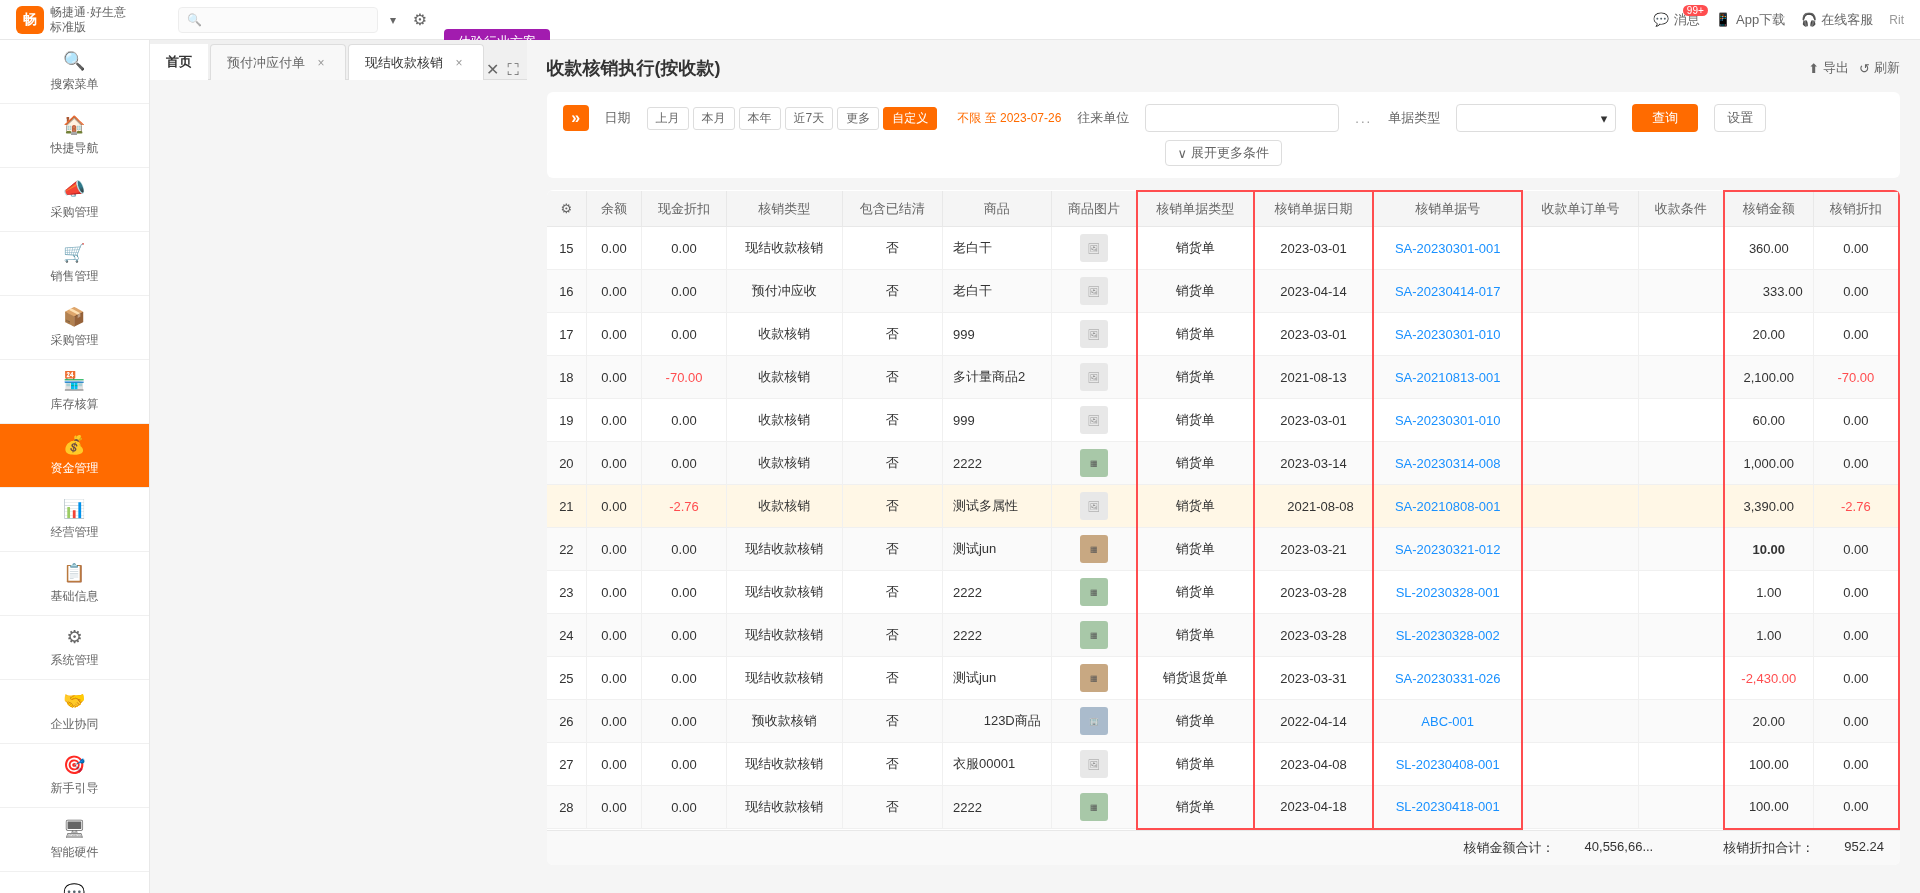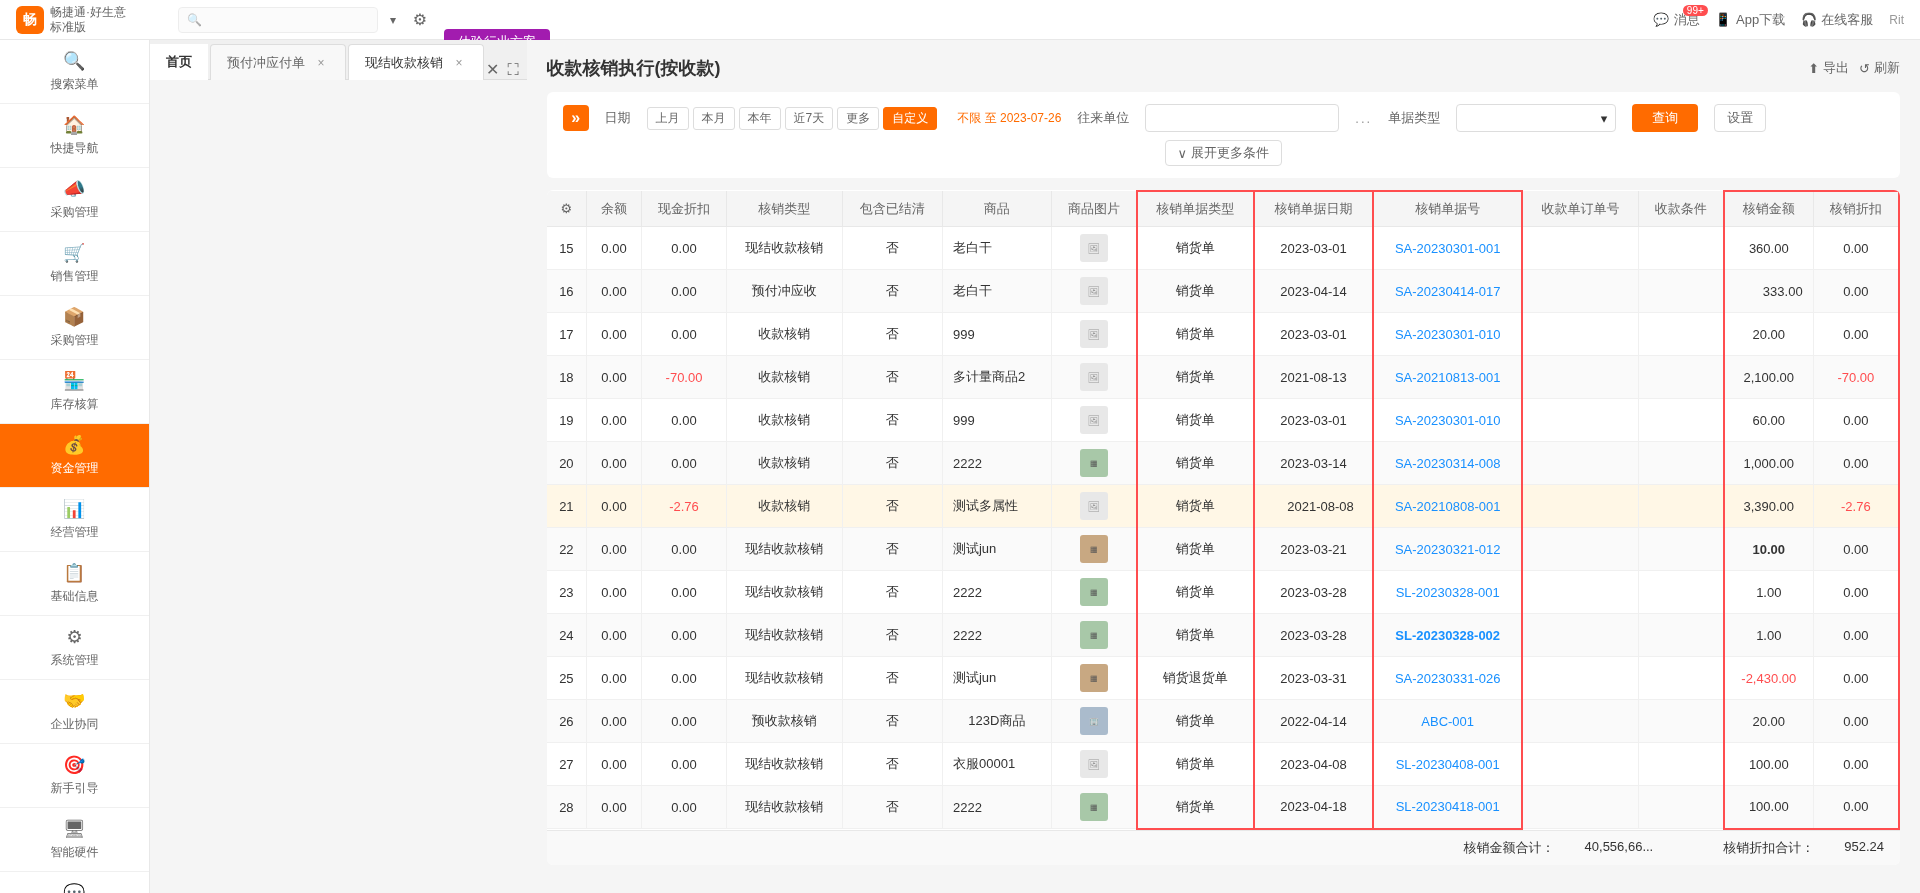--- a/index.html
+++ b/index.html
@@ -412,21 +412,21 @@
               <tr>
     <td>24</td>
     <td>0.00</td>
     <td>0.00</td>
     <td>现结收款核销</td>
     <td>否</td>
     <td style="text-align:left;">2222</td>
     <td><span class="img-thumb img-green">▦</span></td>
     <td style="border-left:2px solid #ff4d4f;border-right:2px solid #ff4d4f;">销货单</td>
     <td style="border-right:2px solid #ff4d4f;">2023-03-28</td>
-    <td style="border-right:2px solid #ff4d4f;font-weight:bold;"><a class="link-text">SL-20230328-002</a></td>
+    <td style="border-right:2px solid #ff4d4f;"><a class="link-text">SL-20230328-002</a></td>
     <td></td>
     <td></td>
     <td style="border-left:2px solid #ff4d4f;">1.00</td>
     <td style="border-right:2px solid #ff4d4f;">0.00</td>
   </tr>
               <tr>
     <td>25</td>
     <td>0.00</td>
     <td>0.00</td>
     <td>现结收款核销</td>
@@ -440,21 +440,21 @@
     <td></td>
     <td style="border-left:2px solid #ff4d4f;color:#ff4d4f;">-2,430.00</td>
     <td style="border-right:2px solid #ff4d4f;">0.00</td>
   </tr>
               <tr>
     <td>26</td>
     <td>0.00</td>
     <td>0.00</td>
     <td>预收款核销</td>
     <td>否</td>
-    <td style="text-align:center;">123D商品</td>
+    <td style="text-align:right;">123D商品</td>
     <td><span class="img-thumb" style="background:#aabbcc;">🏢</span></td>
     <td style="border-left:2px solid #ff4d4f;border-right:2px solid #ff4d4f;">销货单</td>
     <td style="border-right:2px solid #ff4d4f;">2022-04-14</td>
     <td style="border-right:2px solid #ff4d4f;"><a class="link-text">ABC-001</a></td>
     <td></td>
     <td></td>
     <td style="border-left:2px solid #ff4d4f;">20.00</td>
     <td style="border-right:2px solid #ff4d4f;">0.00</td>
   </tr>
               <tr>

